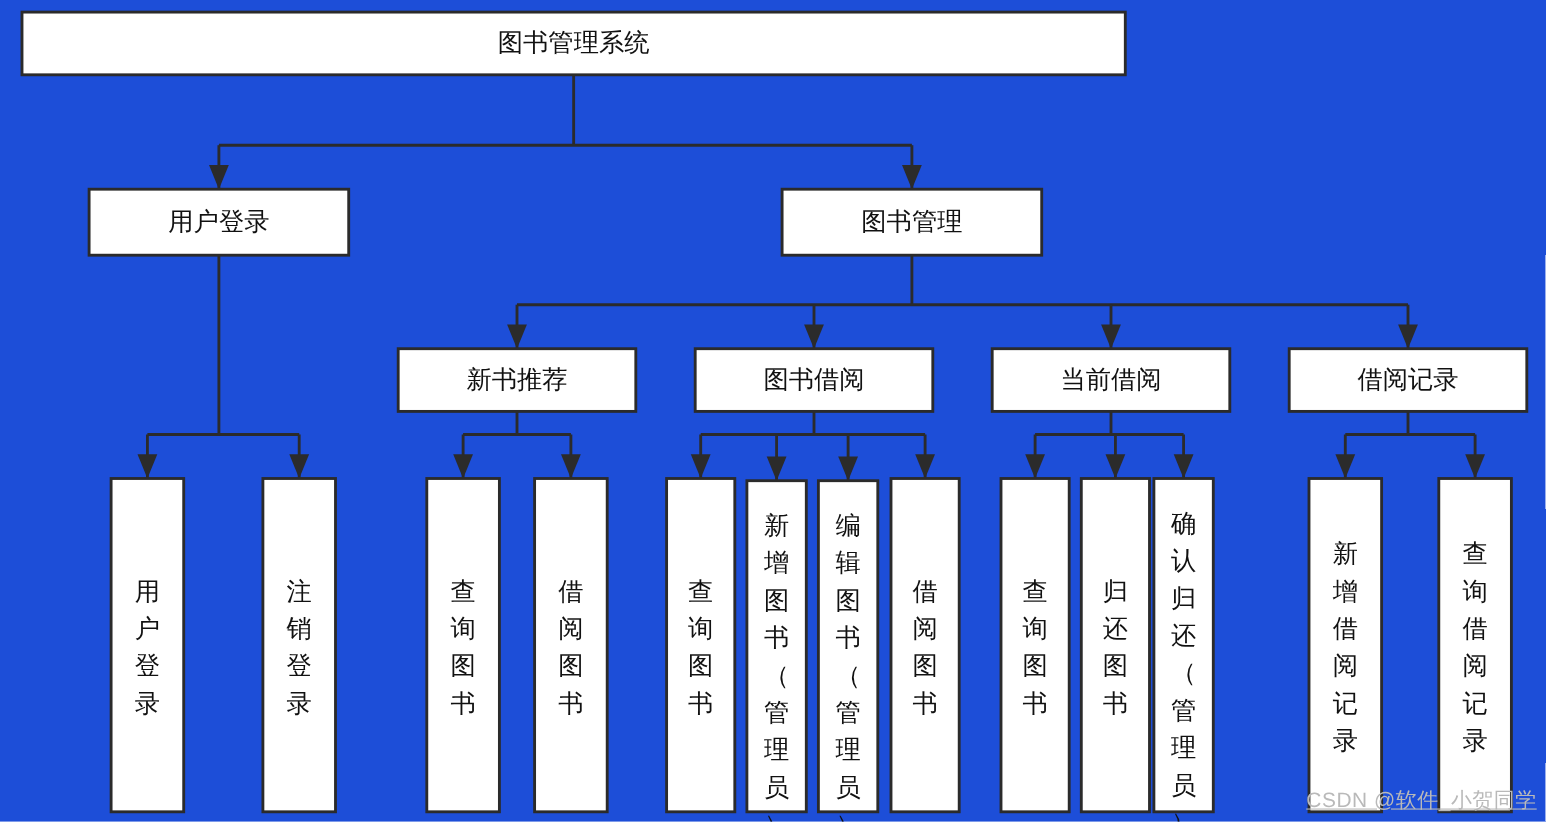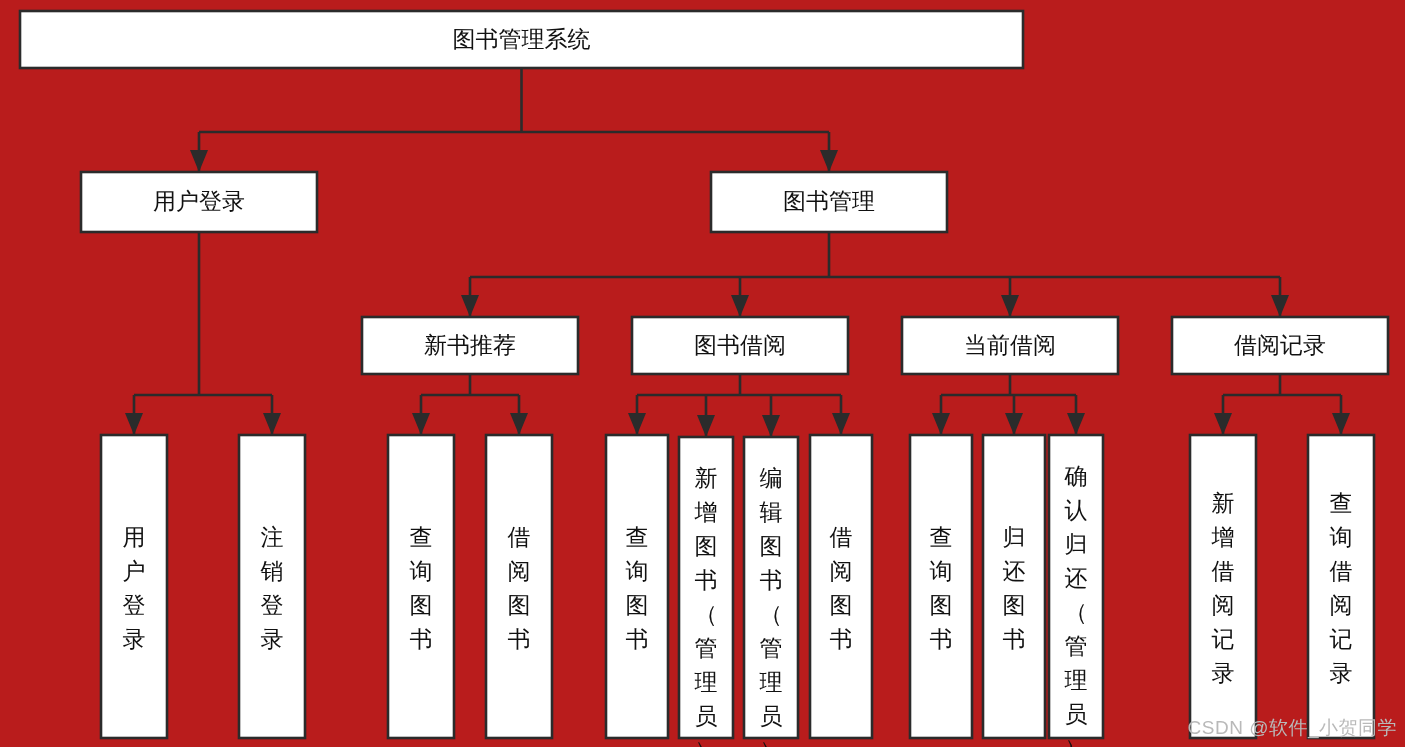--- a/index.html
+++ b/index.html
@@ -7,21 +7,21 @@
     padding: 0;
     background: #ffffff;
   }
   body {
     font-family: "Liberation Sans", "DejaVu Sans", sans-serif;
   }
   #stage {
     position: relative;
     width: 1405px;
     height: 747px;
-    background: #b91c1c;
+    background: #1d4ed8;
     overflow: hidden;
   }
   svg#diagram {
     position: absolute;
     left: 0;
     top: 0;
     width: 1405px;
     height: 747px;
     display: block;
   }
@@ -56,20 +56,21 @@
   .watermark {
     position: absolute;
     right: 8px;
     bottom: 6px;
     font-family: "Liberation Sans", "DejaVu Sans", sans-serif;
     font-size: 19px;
     color: #b9b9b9;
     letter-spacing: 0.5px;
     white-space: nowrap;
     user-select: none;
+    text-decoration: underline;
   }
 </style>
 </head>
 <body>
 
 <div id="stage">
   <svg id="diagram" viewBox="0 0 1405 747" xmlns="http://www.w3.org/2000/svg">
     <g id="edges-layer">
         <line x1="521.5" y1="68" x2="521.5" y2="132" class="link-line"></line>
         <line x1="199" y1="132" x2="829" y2="132" class="link-line"></line>

